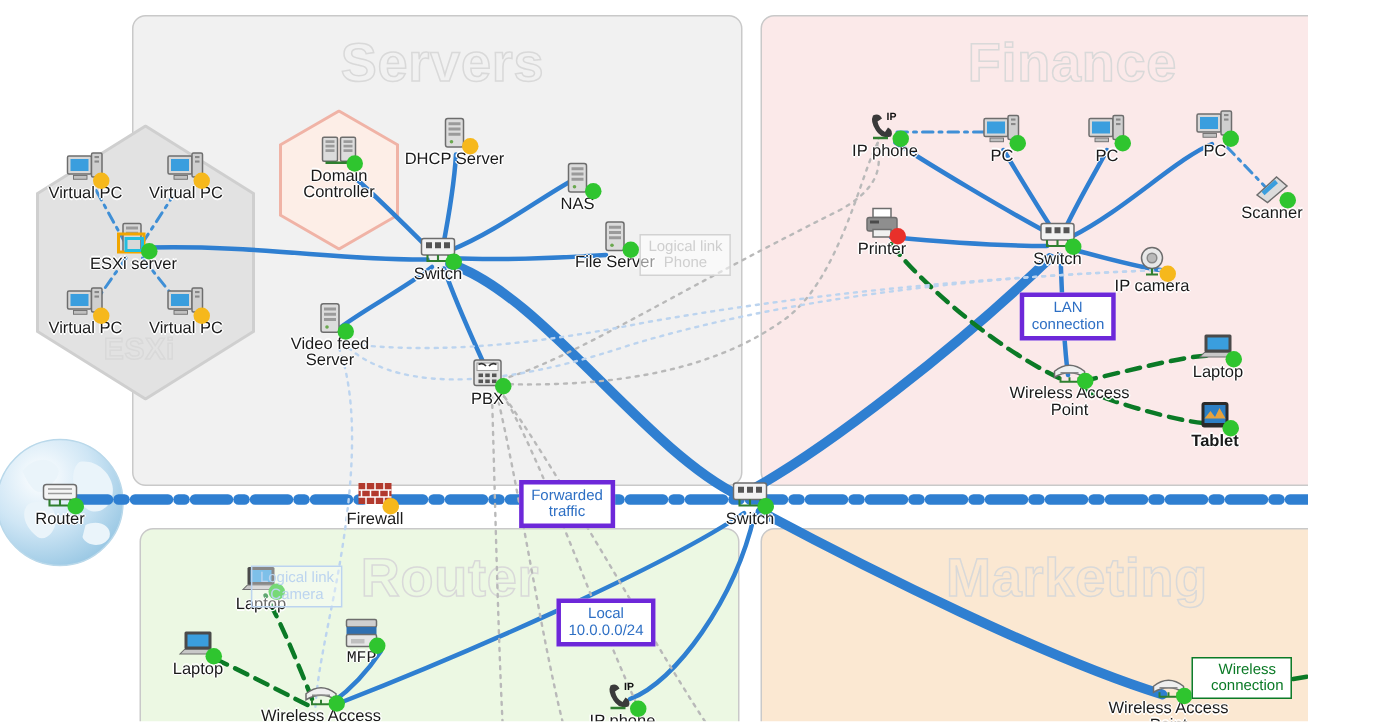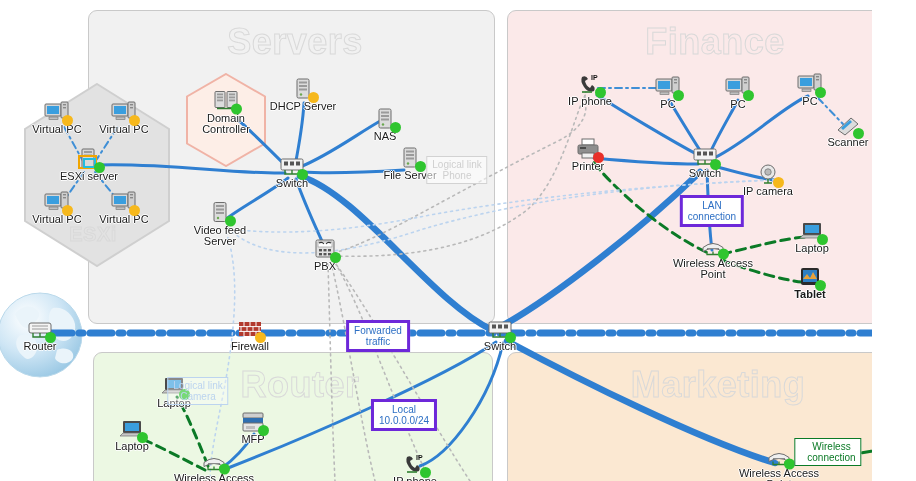--- a/index.html
+++ b/index.html
@@ -414,21 +414,21 @@
         <div class="lbl">Laptop</div>
       </div>
       <div class="node" style="left: 132px; top: 435px;">
         <div class="glyph"><svg viewBox="0 0 26 22" width="26" height="22">
       <rect x="4" y="3" width="18" height="12" rx="1" fill="#4a4a4a"></rect>
       <rect x="6" y="5" width="14" height="8" fill="#3a9ede"></rect>
       <path d="M1 18 H25 L22 15 H4 Z" fill="#c8c8c8" stroke="#6d6d6d" stroke-width=".7"></path>
           </svg><span class="dot g"></span></div>
         <div class="lbl">Laptop</div>
       </div>
-      <div class="node" style="left: 253px; top: 428px;">
+      <div class="node" style="left: 241px; top: 428px; font-family: Liberation Mono, monospace;">
         <div class="glyph"><svg viewBox="0 0 26 22" width="26" height="22">
       <rect x="3" y="2" width="20" height="5" rx="1" fill="#cfcfcf" stroke="#6d6d6d"></rect>
       <rect x="3" y="7" width="20" height="5" fill="#2f6fb0"></rect>
       <rect x="3" y="12" width="20" height="8" rx="1" fill="#e6e6e6" stroke="#6d6d6d"></rect>
       <rect x="6" y="15" width="9" height="3" fill="#bfbfbf"></rect>
           </svg><span class="dot g"></span></div>
         <div class="lbl">MFP</div>
       </div>
       <div class="node" style="left: 214px; top: 472px;">
         <div class="glyph"><svg viewBox="0 0 26 22" width="26" height="22">

